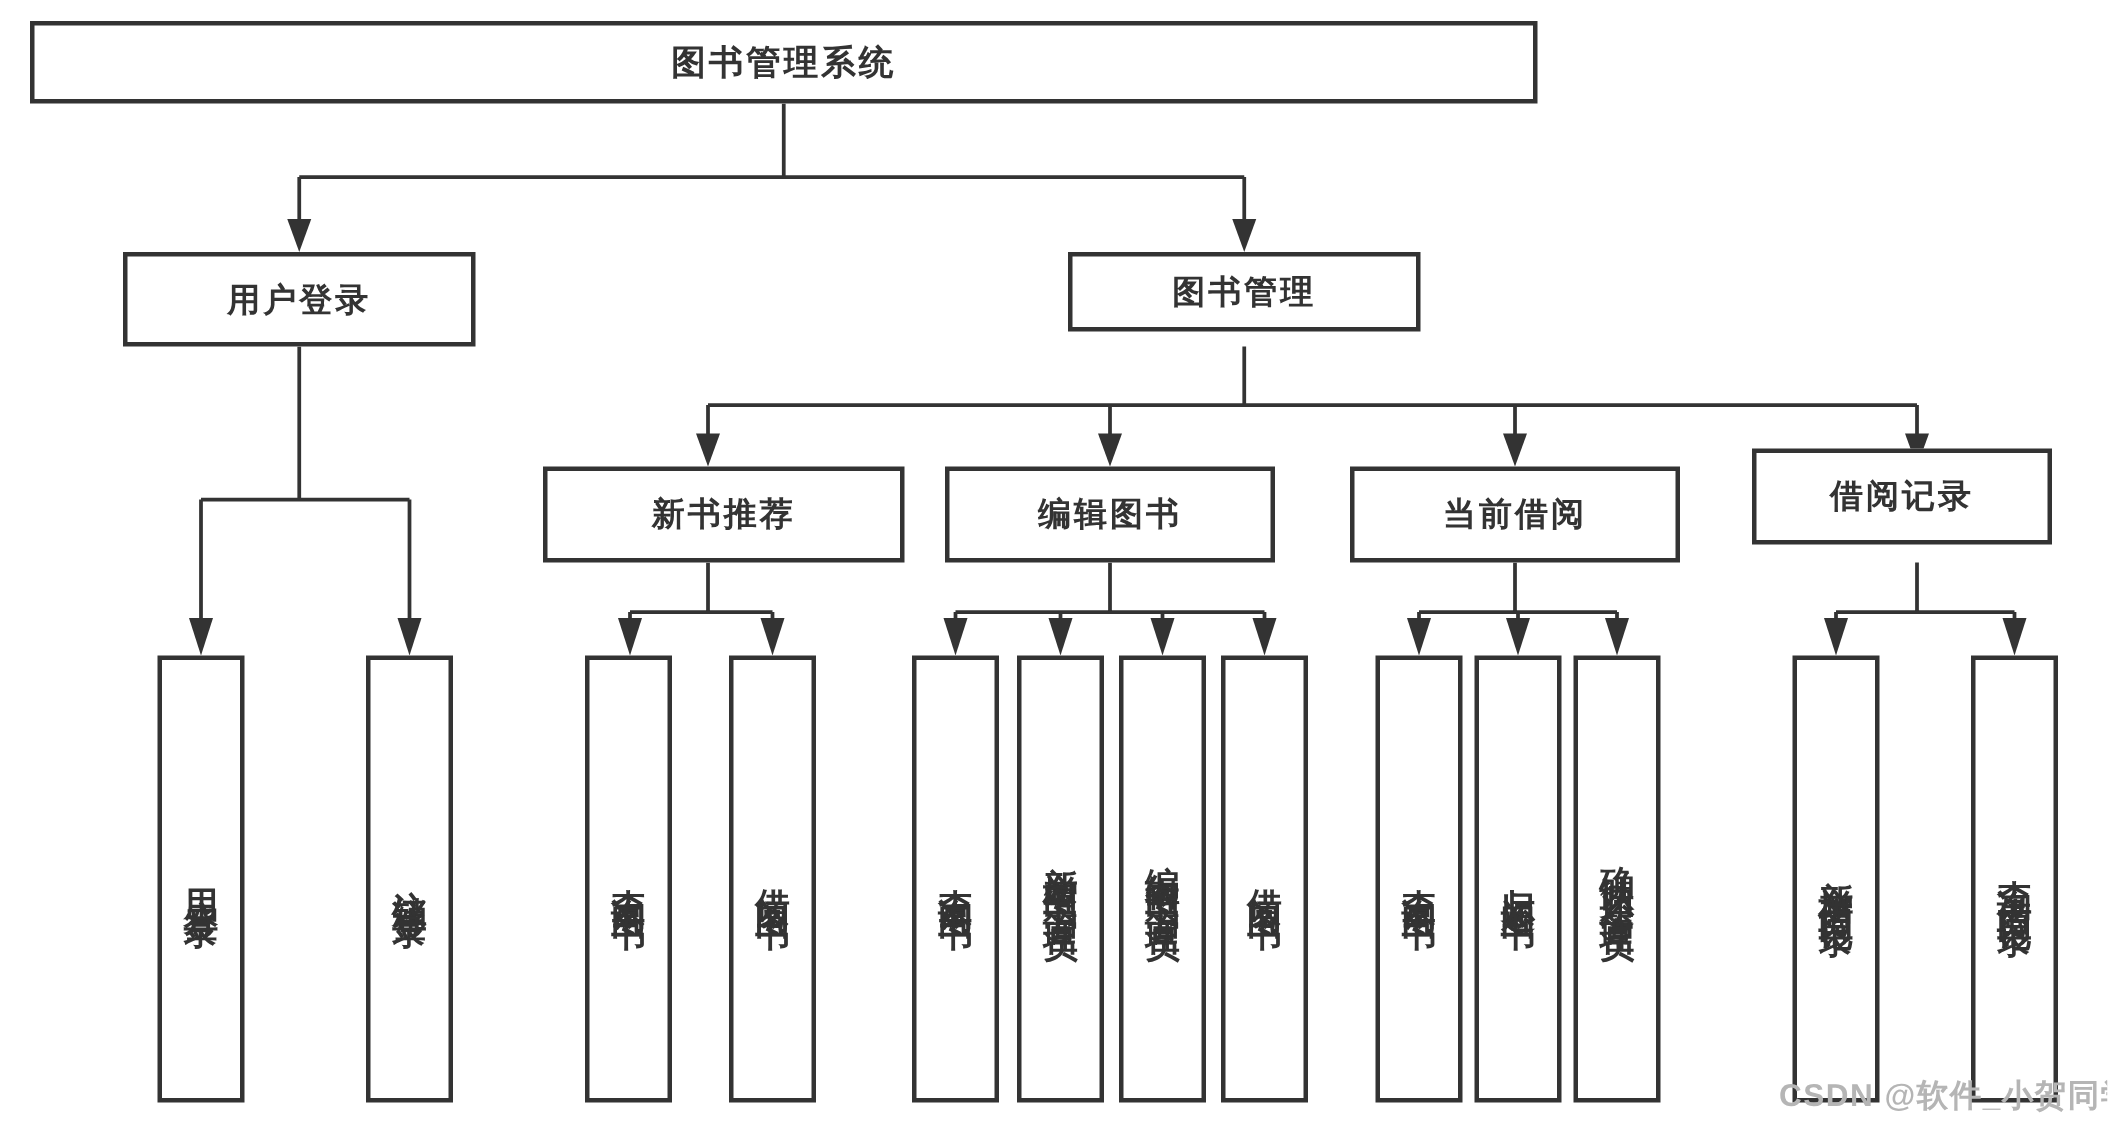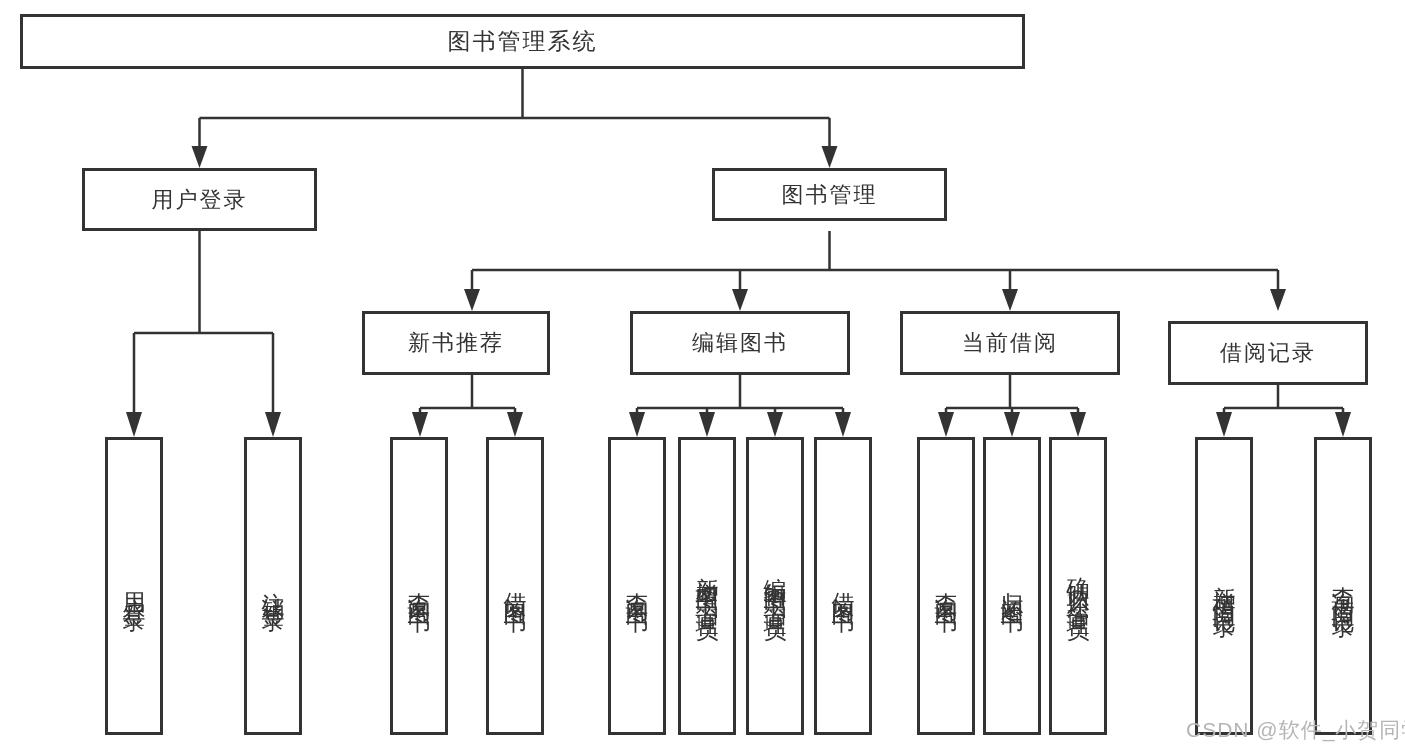--- a/index.html
+++ b/index.html
@@ -1,20 +1,21 @@
 <!DOCTYPE html>
 <html style="--line: #333333; --box-border: #333333; --text: #333333; --background: #ffffff; --watermark: #b5b5b5;"><head>
 <meta charset="utf-8">
 <style>
   html,body{margin:0;padding:0;background:#fff;}
   .canvas{
     position:relative;width:1405px;height:747px;overflow:hidden;
     background:var(--background,#ffffff);
     font-family:"Liberation Sans",sans-serif;
     color:var(--text,#333333);
+    font-weight:bold;
   }
   .wires{position:absolute;left:0;top:0;color:var(--line,#333333);}
   .wire{stroke:currentColor;stroke-width:2.5;fill:none;}
   .arrowheads polygon{fill:currentColor;stroke:none;}
   .node{
     position:absolute;box-sizing:border-box;
     border:3px solid var(--box-border,#333333);
     background:#fff;
     display:flex;align-items:center;justify-content:center;
     font-size:22px;letter-spacing:2px;
@@ -74,30 +75,30 @@
     <span>图书管理系统</span>
   </div>
 
   <div class="node" style="left:82px;top:168px;width:235px;height:63px">
     <span>用户登录</span>
   </div>
   <div class="node" style="left:712px;top:168px;width:235px;height:53px">
     <span>图书管理</span>
   </div>
 
-  <div class="node" style="left:362px;top:311px;width:188px;height:64px">
+  <div class="node" style="left:362px;top:311px;width:241px;height:64px">
     <span>新书推荐</span>
   </div>
   <div class="node" style="left:630px;top:311px;width:220px;height:64px">
     <span>编辑图书</span>
   </div>
   <div class="node" style="left:900px;top:311px;width:220px;height:64px">
     <span>当前借阅</span>
   </div>
-  <div class="node" style="left:1168px;top:321px;width:200px;height:64px">
+  <div class="node" style="left:1168px;top:299px;width:200px;height:64px">
     <span>借阅记录</span>
   </div>
 
   <div class="node leaf" style="left:105px;top:437px;width:58px;height:298px">
     <span>用户登录</span>
   </div>
   <div class="node leaf" style="left:244px;top:437px;width:58px;height:298px">
     <span>注销登录</span>
   </div>
 

